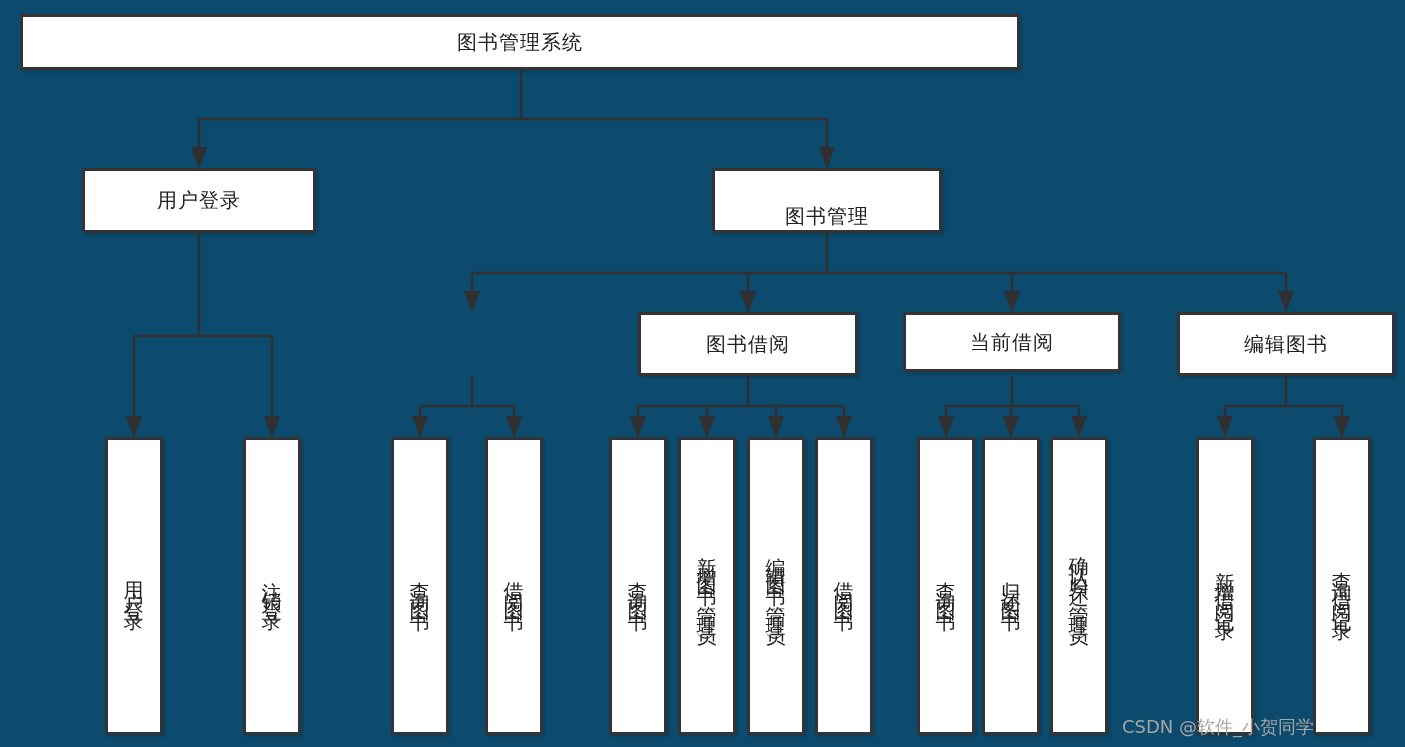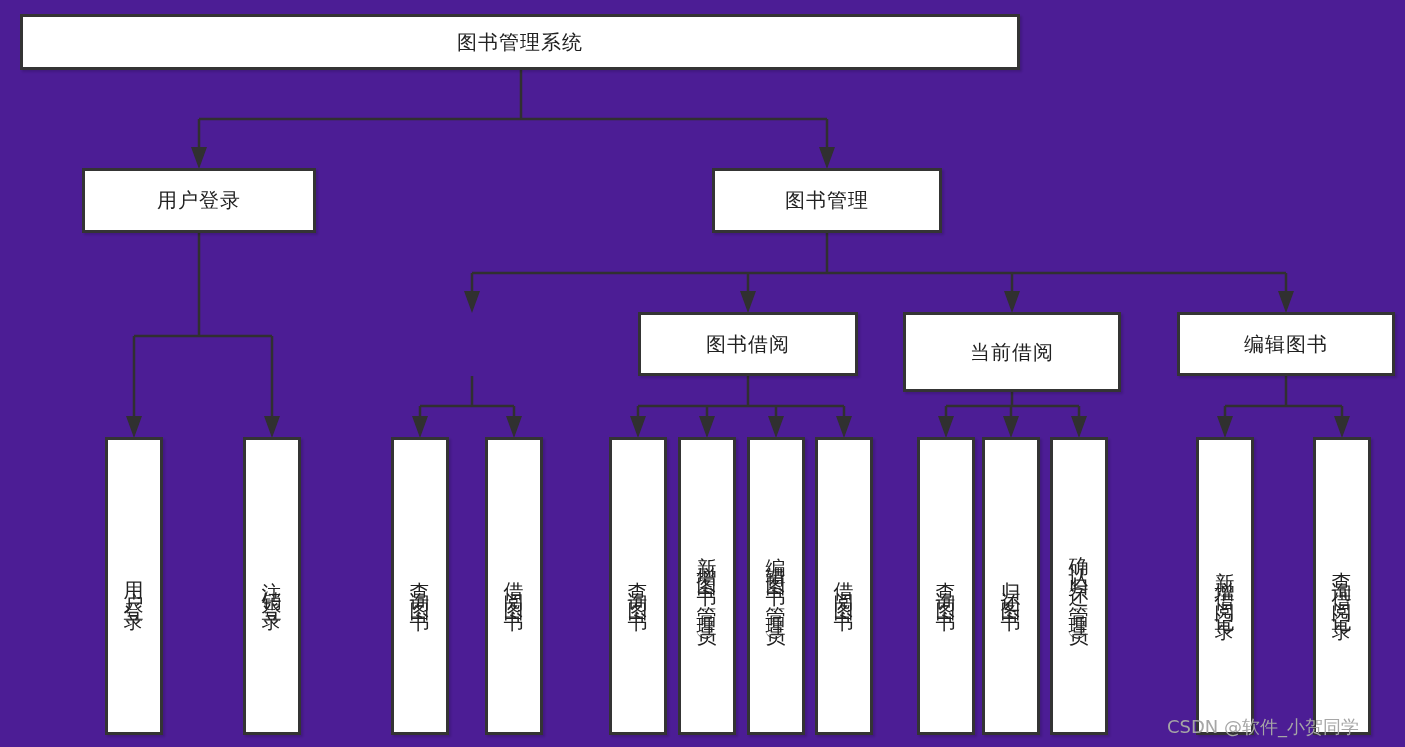--- a/index.html
+++ b/index.html
@@ -1,20 +1,20 @@
 <!DOCTYPE html>
 <html><head>
 <meta charset="utf-8">
 <style>
   html, body { margin: 0; padding: 0; background: #ffffff; }
   #canvas {
     position: relative;
     width: 1405px;
     height: 747px;
-    background: #4c1d95;
+    background: #0c4a6e;
     font-family: "DejaVu Sans", sans-serif;
     color: #212121;
     overflow: hidden;
   }
   #wires {
     position: absolute;
     left: 0; top: 0;
     width: 1405px; height: 747px;
     z-index: 0;
   }
@@ -48,21 +48,21 @@
     z-index: 1;
   }
   .leaf .vtext {
     writing-mode: vertical-rl;
     text-orientation: mixed;
     letter-spacing: 10px;
     line-height: 1;
   }
   #watermark {
     position: absolute;
-    left: 1167px;
+    left: 1122px;
     top: 715px;
     font-size: 18px;
     color: #a6a6a6;
     z-index: 2;
     white-space: nowrap;
   }
 </style>
 </head>
 <body>
 
@@ -111,28 +111,28 @@
     </g>
   </svg>
 
   <div class="node" style="left:20px; top:14px; width:1000px; height:56px;">
     <span>图书管理系统</span>
   </div>
 
   <div class="node" style="left:82px; top:168px; width:234px; height:65px;">
     <span>用户登录</span>
   </div>
-  <div class="node" style="left:712px; top:168px; width:230px; height:65px;">
+  <div class="node" style="left:712px; top:168px; width:230px; height:65px;align-items:flex-end;">
     <span>图书管理</span>
   </div>
 
   <div class="node" style="left:638px; top:312px; width:220px; height:64px;text-align:right;">
     <span>图书借阅</span>
   </div>
-  <div class="node" style="left:903px; top:312px; width:218px; height:80px;">
+  <div class="node" style="left:903px; top:312px; width:218px; height:60px;">
     <span>当前借阅</span>
   </div>
   <div class="node" style="left:1177px; top:312px; width:218px; height:64px;">
     <span>编辑图书</span>
   </div>
 
   <div class="leaf" style="left:105px;">
     <span class="vtext">用户登录</span>
   </div>
   <div class="leaf" style="left:243px;">

